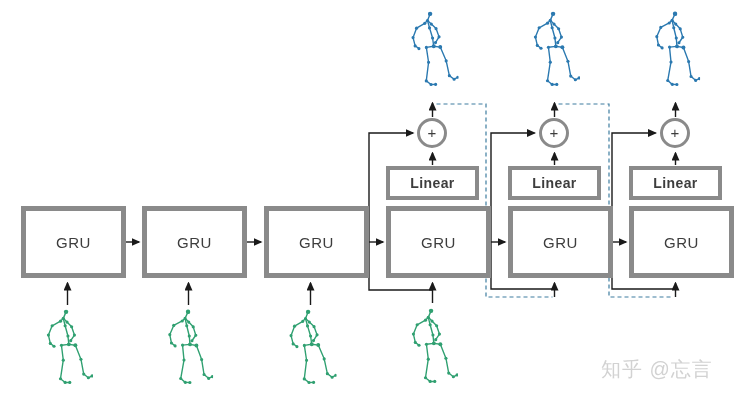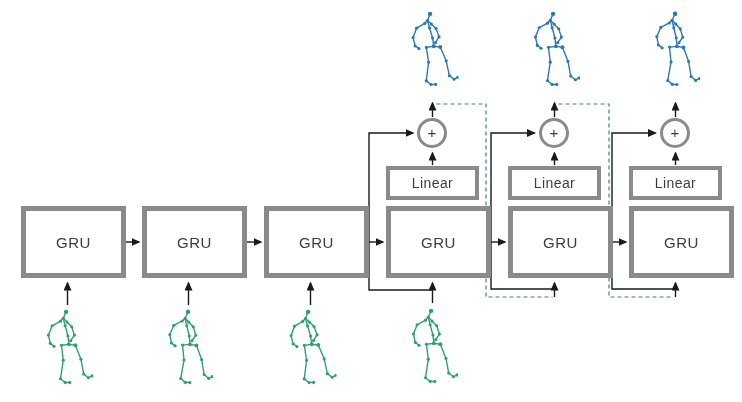--- a/index.html
+++ b/index.html
@@ -13,21 +13,21 @@
   .wires{position:absolute;left:0;top:0;width:742px;height:402px;}
   .flow{stroke:var(--arrow,#1a1a1a);stroke-width:1.4;fill:none;}
   .feedback{stroke:var(--feedback-dashed,#3e7da0);stroke-width:1.2;fill:none;stroke-dasharray:4 3;}
   .ah{fill:var(--arrow,#1a1a1a);stroke:none;}
   .node{
     position:absolute;box-sizing:border-box;background:#fff;
     display:flex;align-items:center;justify-content:center;
     color:var(--label-text,#3d3d3d);
   }
   .gru-box{width:105px;height:72px;border:5px solid var(--box-border,#8a8a8a);font-size:15px;letter-spacing:.6px;}
-  .linear-box{width:93px;height:34px;border:4px solid var(--box-border,#8a8a8a);font-size:14px;letter-spacing:.4px;}
+  .linear-box{width:93px;height:34px;border:4px solid var(--box-border,#8a8a8a);font-size:14px;letter-spacing:.4px;font-weight:bold;}
   .sum-node{width:30px;height:30px;border:3px solid var(--box-border,#9a9a9a);border-radius:50%;font-size:15px;padding-bottom:1px;}
   .pose{position:absolute;width:52px;height:86px;}
   .pose.green{color:var(--input-pose,#30a071);}
   .pose.blue{color:var(--output-pose,#2b79b0);}
   .pose.t1{transform:rotate(-1.5deg);}
   .pose.t2{transform:rotate(1.5deg);}
   .bone{stroke:currentColor;stroke-width:1.5;fill:none;stroke-linejoin:round;stroke-linecap:round;}
   .joint{fill:currentColor;stroke:none;}
   .watermark{
     position:absolute;left:601px;top:356px;
@@ -181,14 +181,15 @@
   <svg class="pose blue t1" style="left:406px;top:8px;" viewBox="0 0 56 90">
       <use href="#skel"></use>
     </svg>
   <svg class="pose blue" style="left:528px;top:8px;" viewBox="0 0 56 90">
       <use href="#skel"></use>
     </svg>
   <svg class="pose blue t2" style="left:649px;top:8px;" viewBox="0 0 56 90">
       <use href="#skel"></use>
     </svg>
 
+  <div class="watermark">知乎 @忘言</div>
 
 </div>
 
 </body></html>

